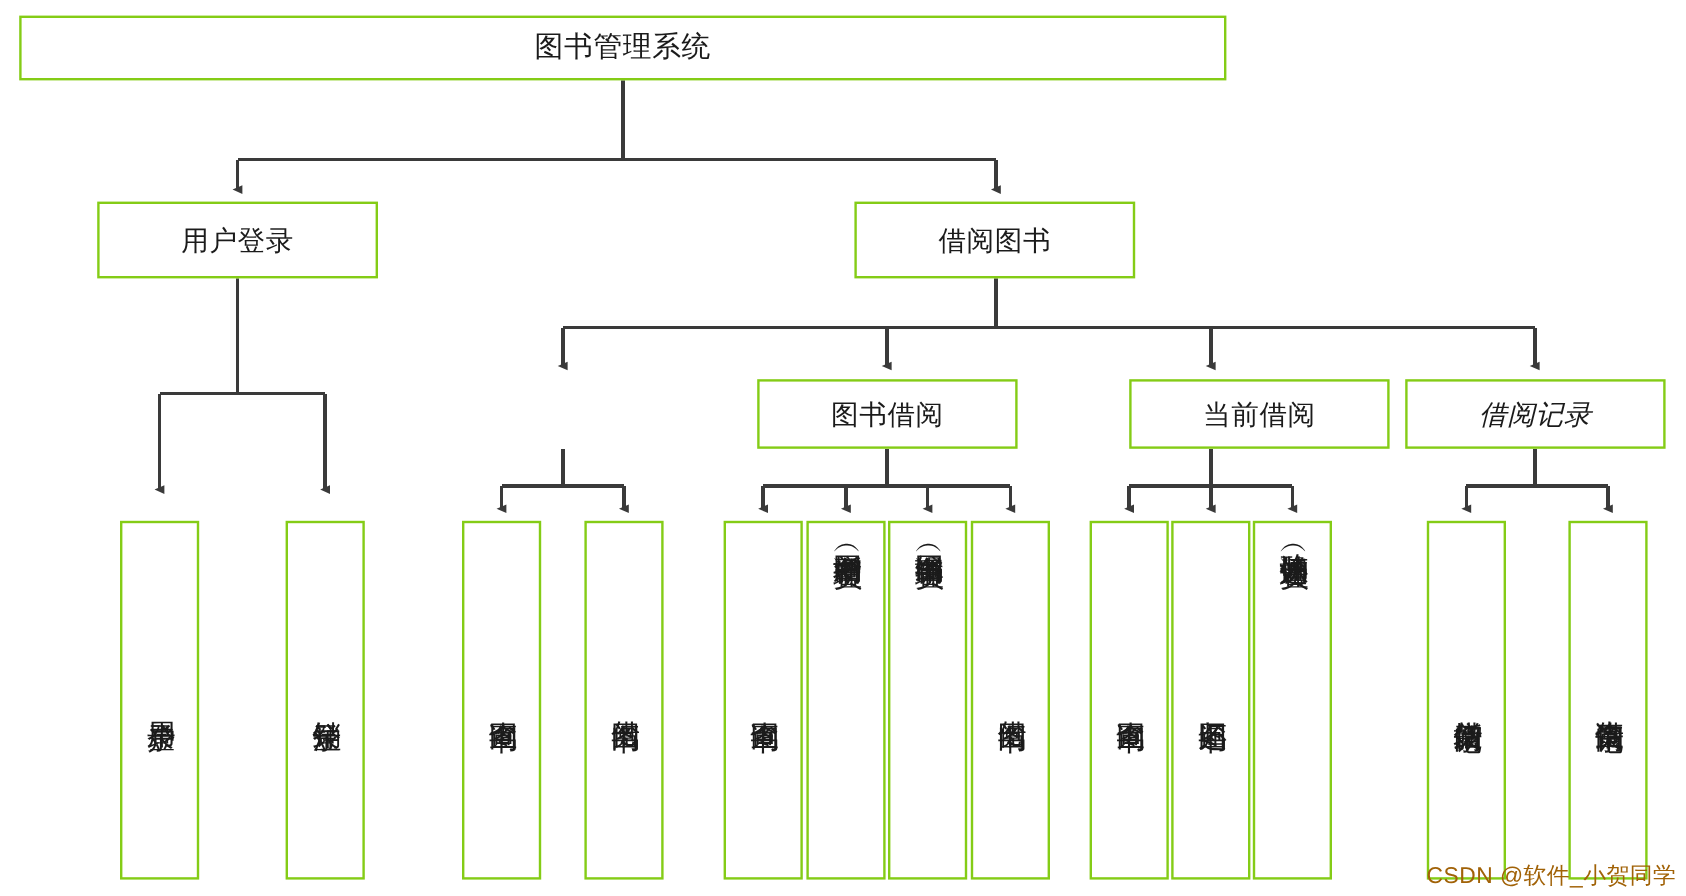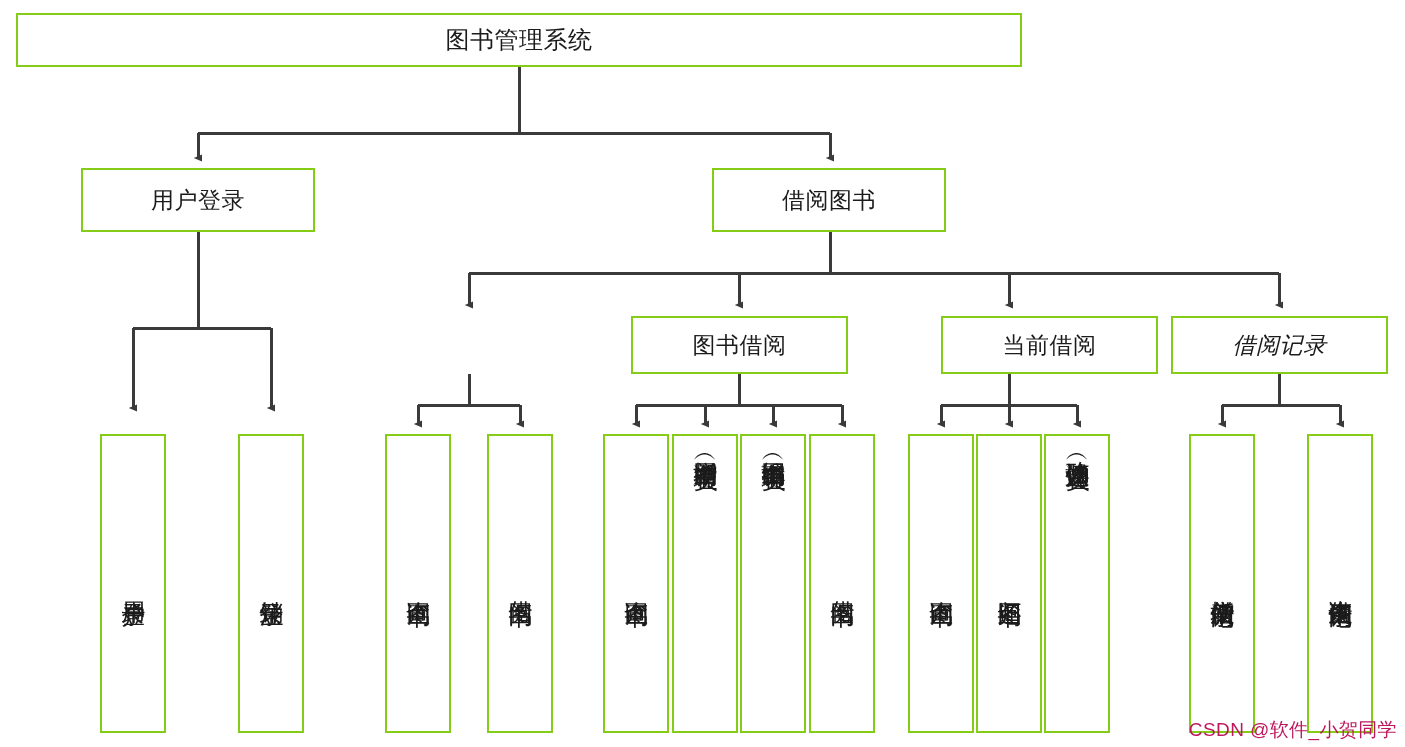--- a/index.html
+++ b/index.html
@@ -69,21 +69,21 @@
   }
   .node.v-node.centered {
     align-items: center;
     padding-top: 0;
   }
   .watermark {
     position: absolute;
     right: 8px;
     bottom: 4px;
     font-size: 19px;
-    color: #be185d;
+    color: #a16207;
     font-family: "Liberation Sans", "DejaVu Sans", sans-serif;
     white-space: nowrap;
     letter-spacing: 0.4px;
   }
 </style>
 </head>
 <body>
 
 <div id="diagram-root">
 

